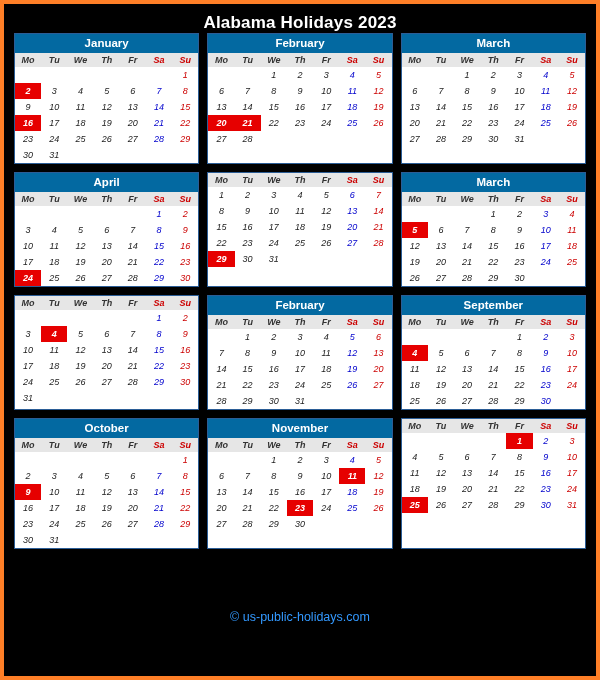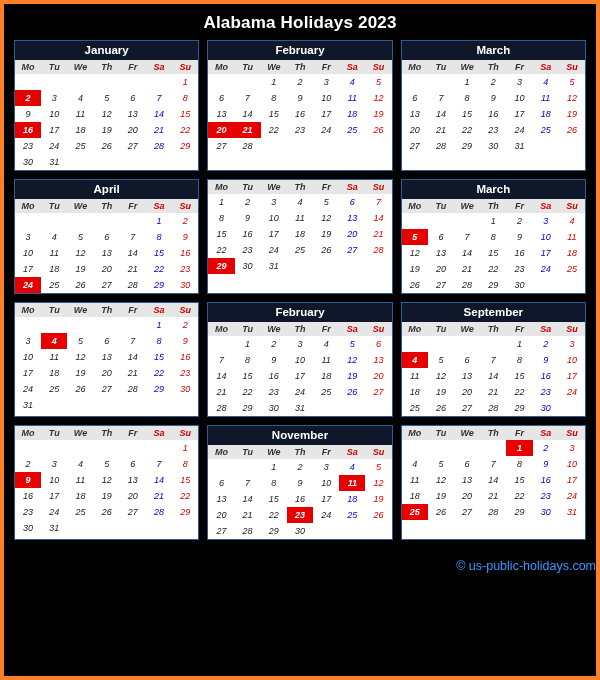--- a/index.html
+++ b/index.html
@@ -14,36 +14,35 @@
     box-sizing: border-box;
     font-family: "Liberation Sans", sans-serif;
     overflow: hidden;
   }
   #page-title {
     color: #ffffff;
     text-align: center;
     font-size: 17px;
     font-weight: bold;
     padding-top: 9px;
-    padding-bottom: 7px;
     letter-spacing: 0.2px;
   }
   .cal-grid {
     display: grid;
     grid-template-columns: repeat(3, 1fr);
     gap: 8px 8px;
     padding: 0 10px;
   }
   .month {
     background: #ffffff;
     border: 1px solid #2b5d96;
     box-sizing: border-box;
   }
   .month-name {
-    background: #0f172a;
+    background: #0369a1;
     color: #ffffff;
     text-align: center;
     font-size: 11.5px;
     font-weight: bold;
     padding: 3px 0 4px 0;
   }
   table.m {
     width: 100%;
     border-collapse: collapse;
     table-layout: fixed;
@@ -75,22 +74,23 @@
   }
   table.m td.hol {
     background: #e60000;
     color: #ffffff;
     font-weight: bold;
   }
   table.m td.empty {
     color: transparent;
   }
   #footer {
-    text-align: right;
+    text-align: center;
     padding-top: 16px;
+    margin-top: 42px;
   }
   #footer a {
     color: #3399ff;
     font-size: 12.5px;
     text-decoration: none;
   }
 </style>
 </head>
 <body>
 
@@ -674,20 +674,21 @@
             <td>27</td>
             <td>28</td>
             <td>29</td>
             <td class="we">30</td>
             <td class="empty"></td>
           </tr>
         </tbody>
       </table>
     </div>
     <div class="month">
+      <div class="month-name">October</div>
       <table class="m">
         <thead>
           <tr>
             <th>Mo</th>
             <th>Tu</th>
             <th>We</th>
             <th>Th</th>
             <th>Fr</th>
             <th class="we">Sa</th>
             <th class="we">Su</th>

